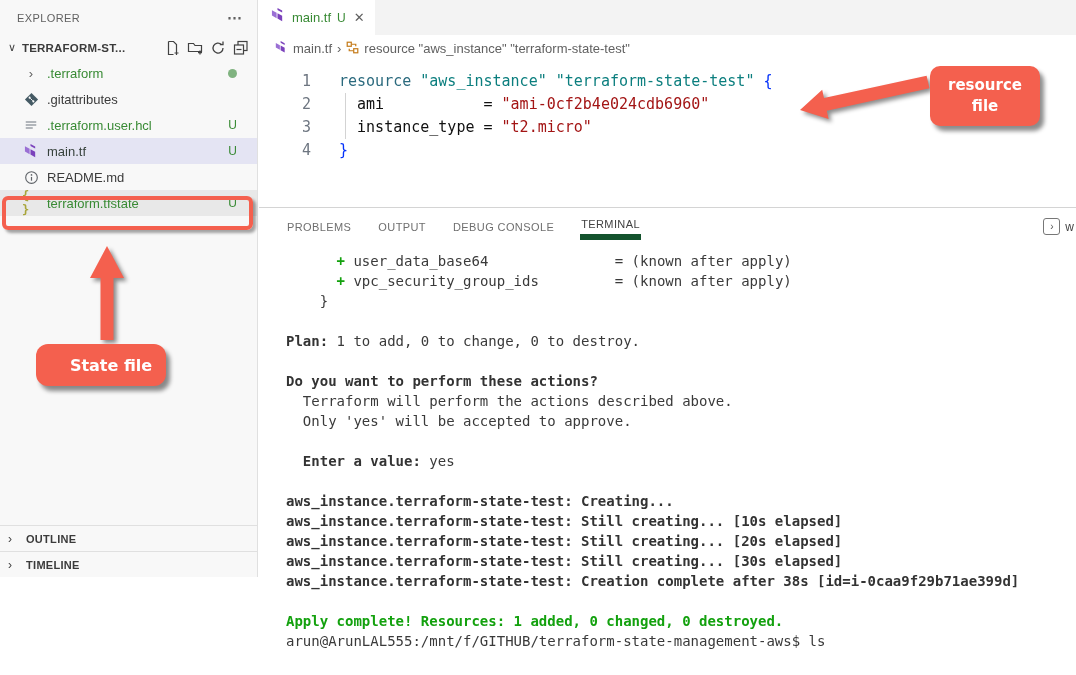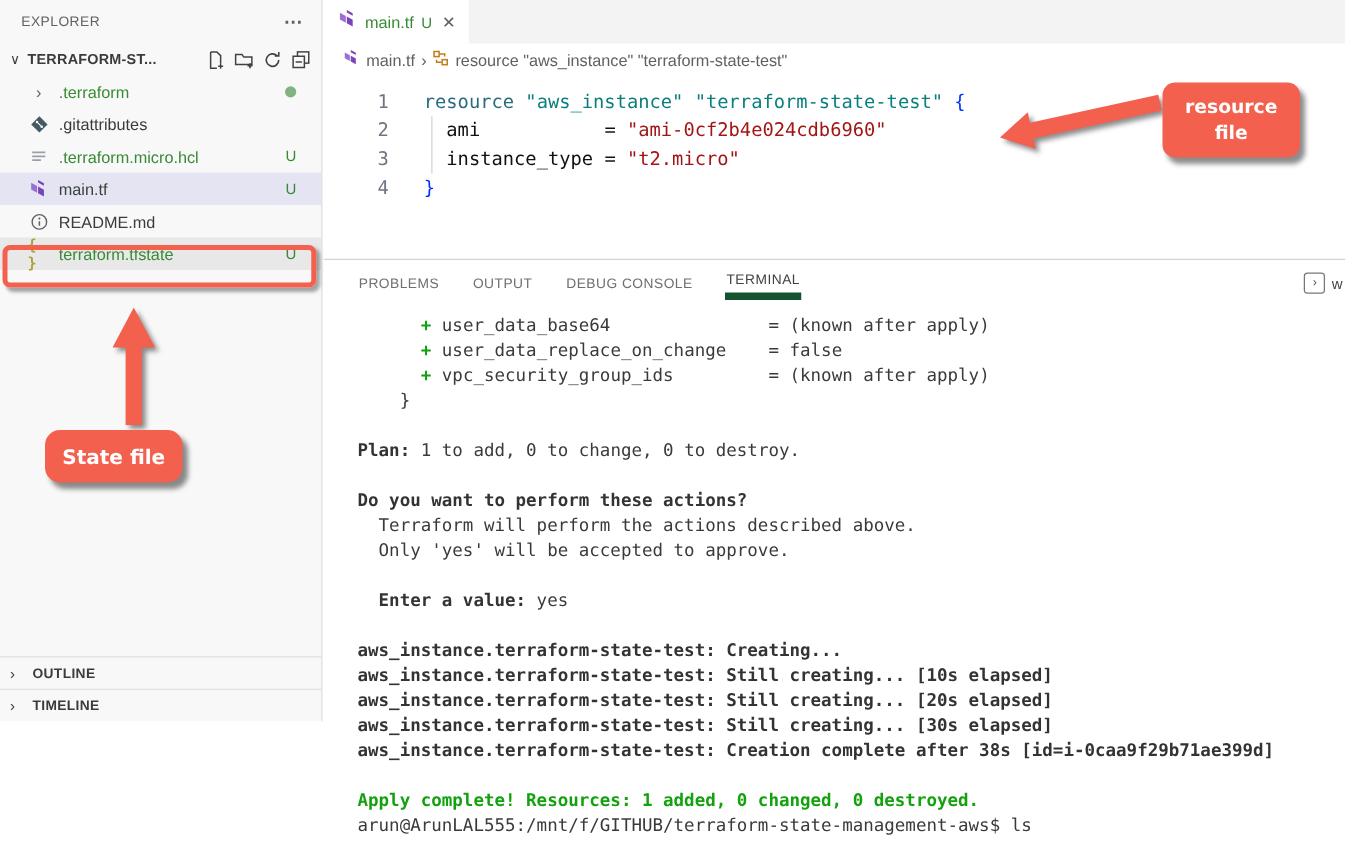--- a/index.html
+++ b/index.html
@@ -70,21 +70,21 @@
   .seg-d{color:#3a3a3a;text-align:center;}
   .seg-b{color:#333333;font-weight:bold;}
   .seg-g{color:var(--terminal_green);font-weight:bold;}
   .seg-gb{color:var(--terminal_green);font-weight:bold;}
   
   .overlay{position:absolute;inset:0;pointer-events:none;z-index:50;}
   .arrow{fill:var(--accent);filter:drop-shadow(3px 3px 2px rgba(0,0,0,.45));}
   .callout{
     position:absolute;background:var(--accent);color:#fff;font-weight:bold;
     font-family:"DejaVu Sans",sans-serif;display:flex;align-items:center;justify-content:center;
-    text-align:center;box-shadow:4px 5px 4px rgba(0,0,0,.45);z-index:60;
+    text-align:center;box-shadow:4px 5px 4px rgba(0,0,0,.45);z-index:60;padding-left:20px;
   }
   .callout.resource{left:930px;top:66px;width:110px;height:60px;border-radius:10px;font-size:15px;line-height:21px;width:110px;padding:0 12px;box-sizing:border-box;}
   .callout.state{left:36px;top:344px;width:110px;height:42px;border-radius:12px;font-size:16px;}
   .hl-box{
     position:absolute;left:2px;top:196px;width:251px;height:34px;box-sizing:border-box;
     border:4px solid var(--accent);border-radius:6px;box-shadow:3px 3px 3px rgba(0,0,0,.35);z-index:55;pointer-events:none;
   }
 </style>
 </head>
 <body>
@@ -142,21 +142,21 @@
         </svg>
       </span>
     <span class="fname">.gitattributes</span>
   </div>
   <div class="sb-row untracked">
     <span class="rowicon">
         <svg width="14" height="14" viewBox="0 0 16 16" stroke="#9aa0a6" stroke-width="1.6">
           <path d="M2 4.5h12M2 8h12M2 11.5h8"></path>
         </svg>
       </span>
-    <span class="fname">.terraform.micro.hcl</span>
+    <span class="fname">.terraform.user.hcl</span>
     <span class="badge">U</span>
   </div>
   <div class="sb-row selected">
     <span class="rowicon">
         <svg width="15" height="15" viewBox="0 0 16 16">
           <polygon points="1,2.4 6,5.1 6,10.8 1,8.1" fill="#9a6fd4"></polygon>
           <polygon points="6.9,5.6 11.9,8.3 11.9,14 6.9,11.3" fill="#7b42bc"></polygon>
           <polygon points="6.9,0 11.9,2.7 11.9,4.9 6.9,2.2" fill="#7b42bc"></polygon>
         </svg>
       </span>
@@ -245,21 +245,20 @@
       <span class="ptab">OUTPUT</span>
       <span class="ptab">DEBUG CONSOLE</span>
       <span class="ptab active">TERMINAL</span>
     </div>
     <div class="panel-right">
       <span class="term-launch">›</span>
       <span class="term-name">w</span>
     </div>
     <div class="terminal">
         <div class="tline"><span class="seg-d">      </span><span class="seg-g">+</span><span class="seg-d"> user_data_base64               = (known after apply)</span></div>
-        <div class="tline"><span class="seg-d">      </span><span class="seg-g">+</span><span class="seg-d"> user_data_replace_on_change    = false</span></div>
         <div class="tline"><span class="seg-d">      </span><span class="seg-g">+</span><span class="seg-d"> vpc_security_group_ids         = (known after apply)</span></div>
         <div class="tline"><span class="seg-d">    }</span></div>
         <div class="tline">&nbsp;</div>
         <div class="tline"><span class="seg-b">Plan:</span><span class="seg-d"> 1 to add, 0 to change, 0 to destroy.</span></div>
         <div class="tline">&nbsp;</div>
         <div class="tline"><span class="seg-b">Do you want to perform these actions?</span></div>
         <div class="tline"><span class="seg-d">  Terraform will perform the actions described above.</span></div>
         <div class="tline"><span class="seg-d">  Only 'yes' will be accepted to approve.</span></div>
         <div class="tline">&nbsp;</div>
         <div class="tline"><span class="seg-b">  Enter a value:</span><span class="seg-d"> yes</span></div>

